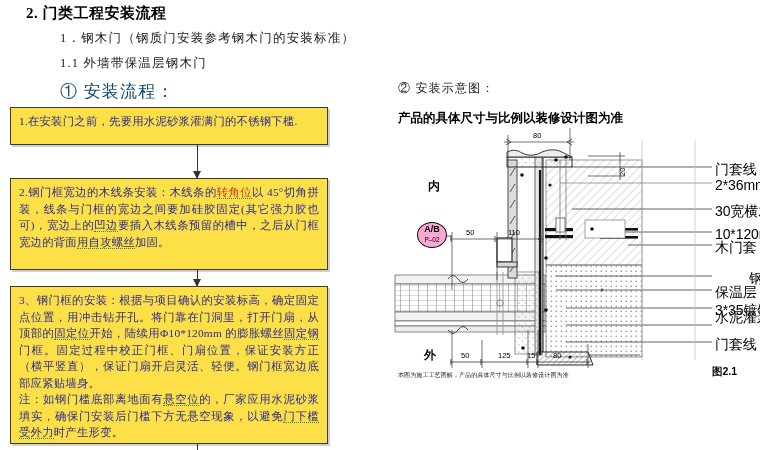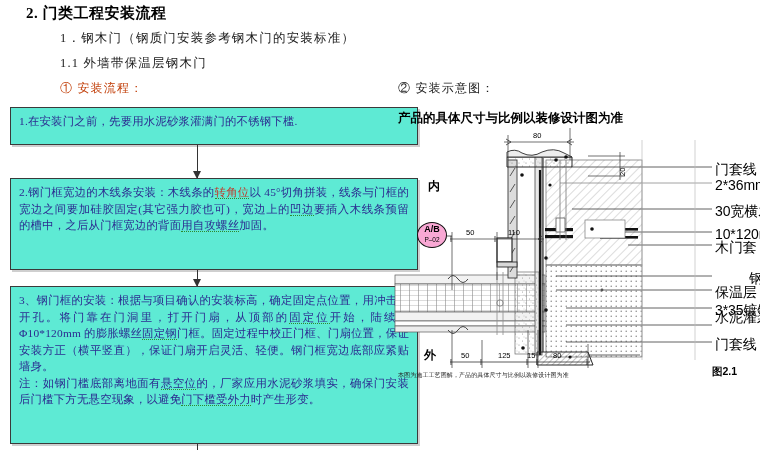--- a/index.html
+++ b/index.html
@@ -38,41 +38,41 @@
     position: absolute;
     left: 60px; top: 55px;
     font-size: 12.5px;
     color: #1a1a1a;
     letter-spacing: 1.2px;
     white-space: nowrap;
   }
   .sec-label-left {
     position: absolute;
     left: 60px; top: 80px;
-    font-size: 12px;
-    color: #c2410c;
+    font-size: 17px;
+    color: #0c4a6e;
     letter-spacing: 1.2px;
     white-space: nowrap;
   }
   .sec-label-right {
     position: absolute;
     left: 398px; top: 80px;
     font-size: 12px;
     color: #1a1a1a;
     letter-spacing: 1.2px;
     white-space: nowrap;
   }
 
   
   .flowbox {
     position: absolute;
     left: 10px;
-    width: 408px;
+    width: 318px;
     border: 1px solid #3a3a3a;
-    background: #5eead4;
+    background: #fde047;
     box-shadow: 2px 2px 0 #cfcfcf;
     padding: 5px 8px 5px 8px;
     font-size: 11.4px;
     line-height: 16.5px;
     color: #2b2b90;
     letter-spacing: 0.2px;
     text-align: justify;
   }
   .flowbox .t { color: #2b2b90; }
   .hl-red { color: #c0392b; border-bottom: 1px dotted #2e8b2e; }

